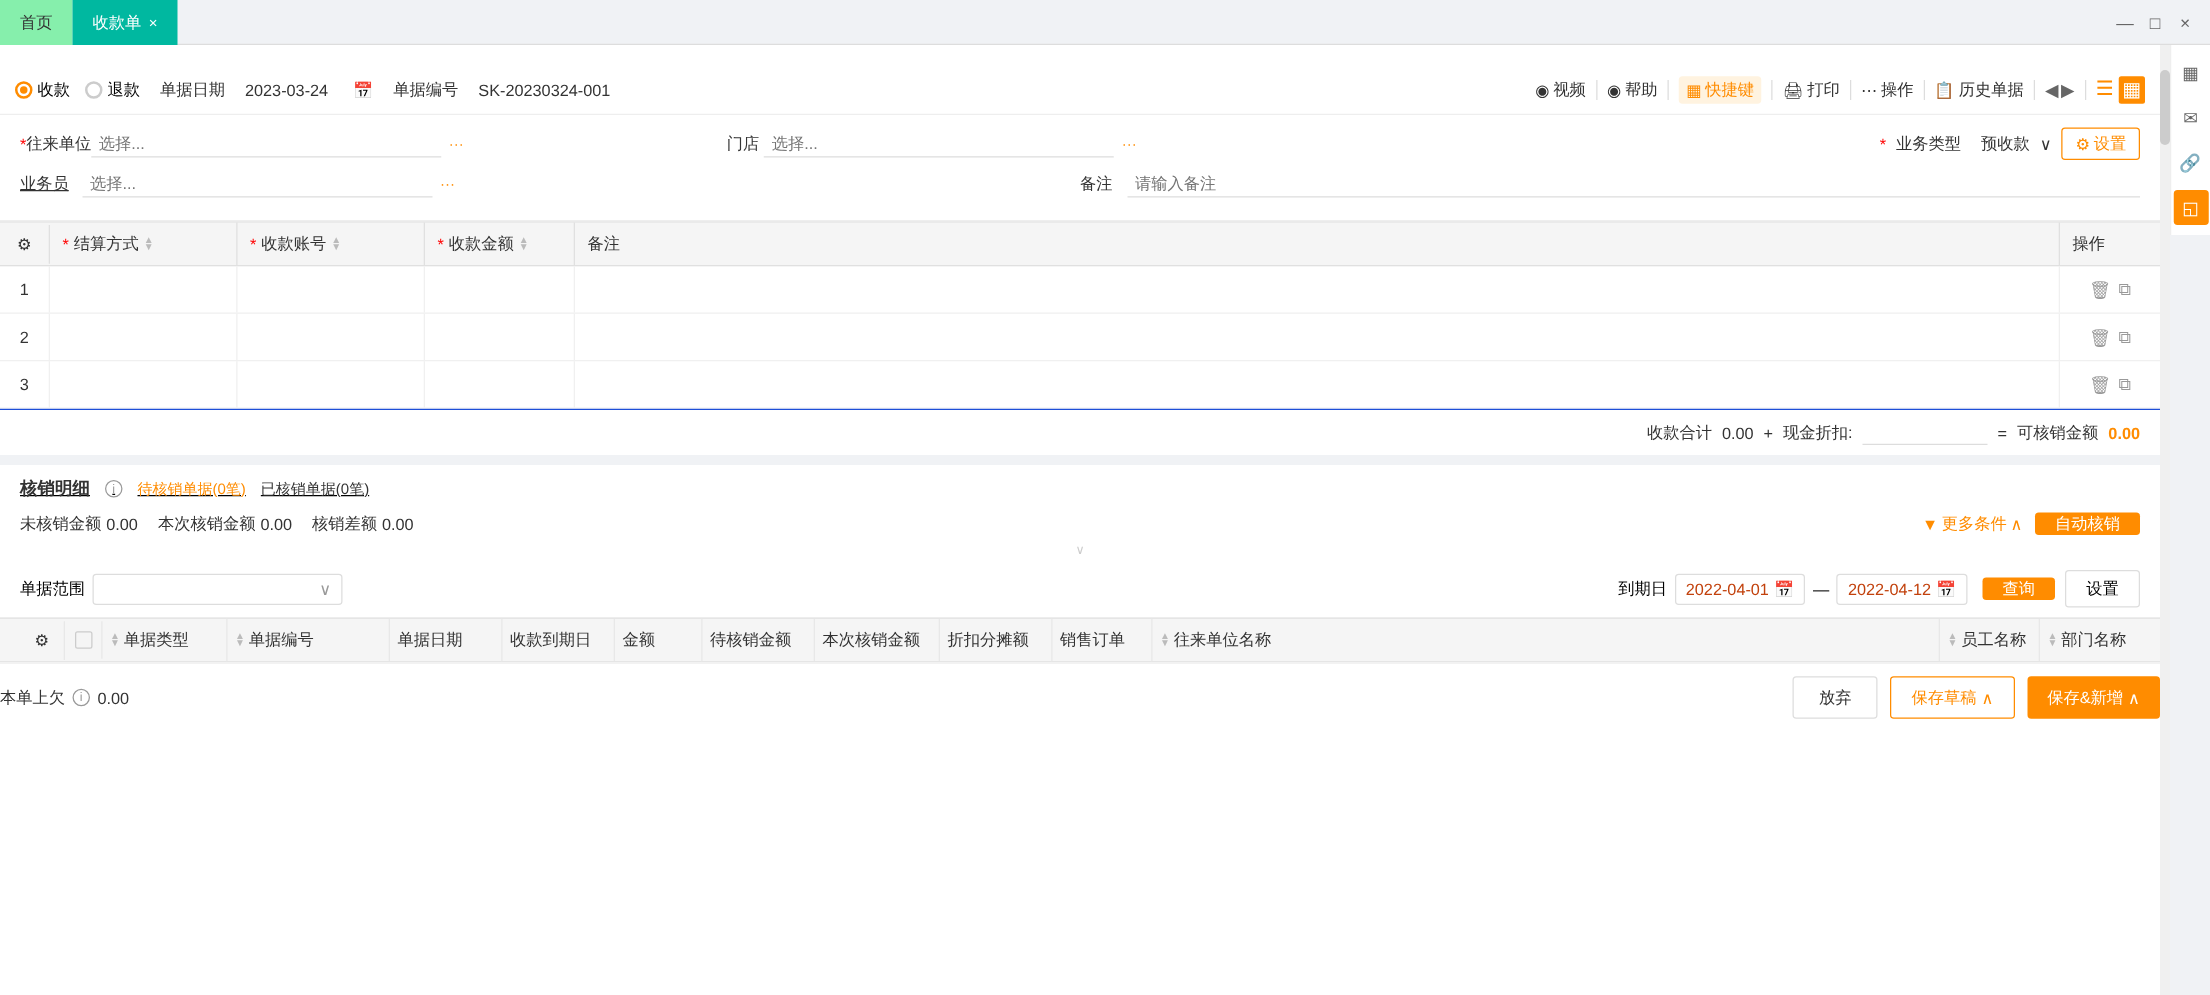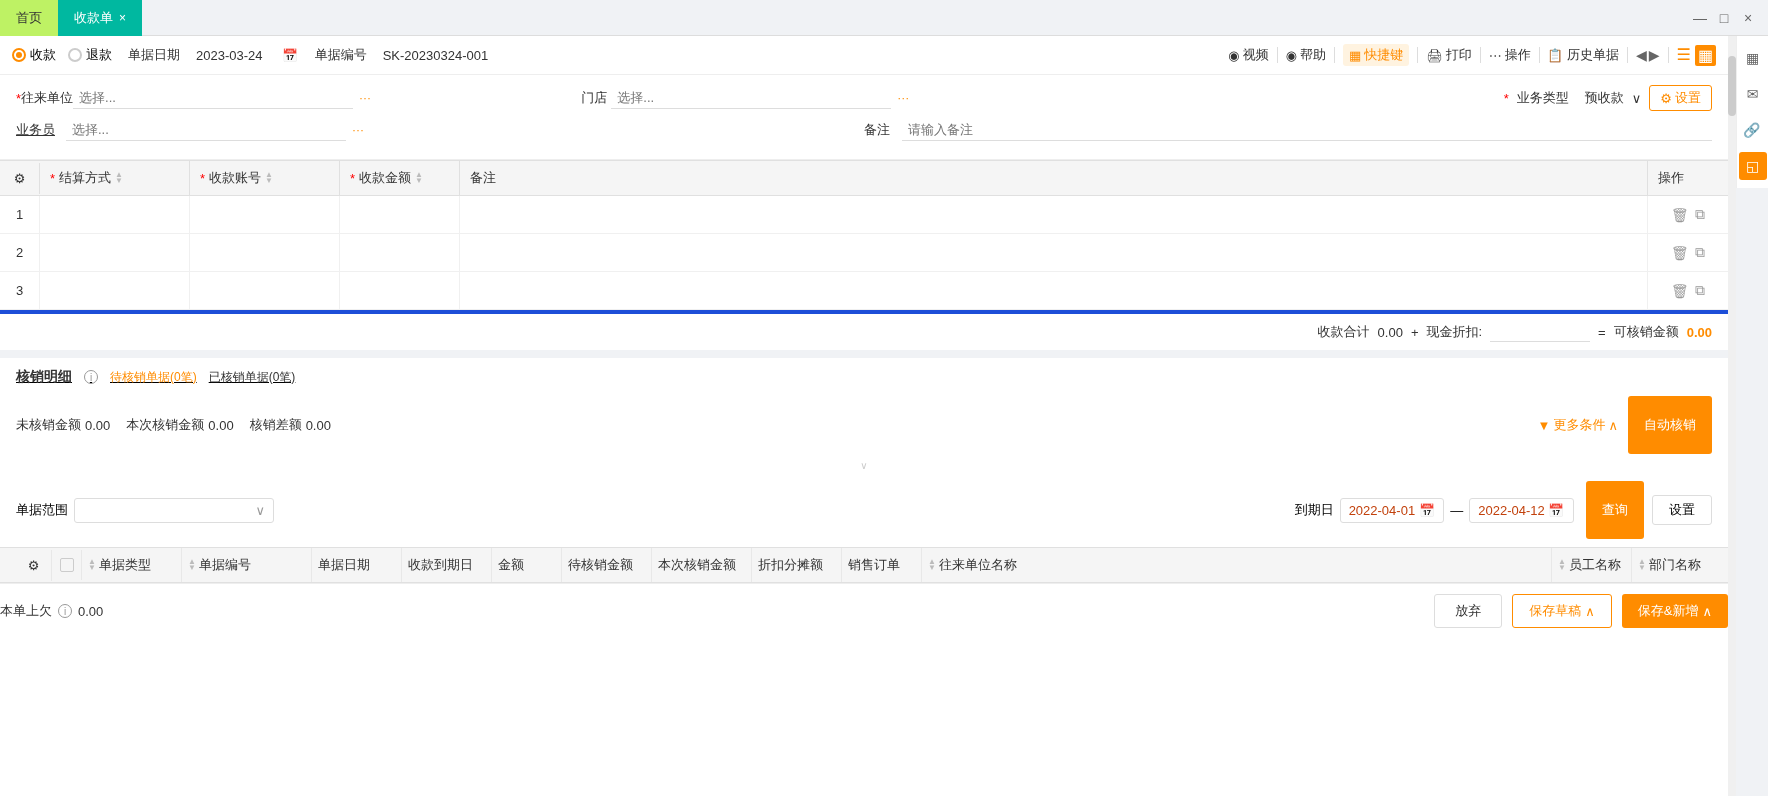--- a/index.html
+++ b/index.html
@@ -5,37 +5,37 @@
     * { box-sizing: border-box; margin: 0; padding: 0; font-family: 'Microsoft YaHei', Arial, sans-serif; font-size: 13px; }
     body { background: #f0f2f5; width: 1768px; height: 796px; overflow: hidden; }
 
     
     .tab-bar {
       display: flex; align-items: center; background: #f0f2f5; height: 36px;
       border-bottom: 1px solid #ddd; position: relative;
     }
     .tab-home {
       padding: 0 16px; height: 36px; display: flex; align-items: center;
-      background: #bef264; color: #333; cursor: pointer; font-size: 13px;
+      background: #86efac; color: #333; cursor: pointer; font-size: 13px;
     }
     .tab-active {
       padding: 0 16px; height: 36px; display: flex; align-items: center;
       background: #00b8a0; color: #fff; cursor: pointer; font-size: 13px; gap: 6px;
     }
     .tab-close { font-size: 12px; cursor: pointer; }
     .window-controls { margin-left: auto; display: flex; align-items: center; gap: 8px; padding-right: 12px; }
     .win-btn { width: 16px; height: 16px; display: flex; align-items: center; justify-content: center; cursor: pointer; color: #666; font-size: 14px; }
 
     
     .main-content { background: #fff; margin: 0; height: calc(796px - 36px); display: flex; flex-direction: column; overflow: hidden; }
 
     
     .top-toolbar {
       display: flex; align-items: center; padding: 8px 12px; border-bottom: 1px solid #eee;
-      background: #fff; gap: 16px; flex-shrink: 0;
+      background: #fff; gap: 16px; flex-shrink: 0; margin-top: 17px;
     }
     .radio-group { display: flex; align-items: center; gap: 12px; }
     .radio-item { display: flex; align-items: center; gap: 4px; cursor: pointer; }
     .radio-dot { width: 14px; height: 14px; border-radius: 50%; border: 2px solid #ccc; display: flex; align-items: center; justify-content: center; }
     .radio-dot.active { border-color: #ff8c00; }
     .radio-dot.active::after { content: ''; width: 6px; height: 6px; border-radius: 50%; background: #ff8c00; }
     .toolbar-label { color: #333; }
     .toolbar-value { color: #333; font-weight: normal; }
     .date-icon { color: #ff8c00; cursor: pointer; margin-left: 4px; }
     .toolbar-right { margin-left: auto; display: flex; align-items: center; gap: 8px; }
@@ -81,21 +81,21 @@
     .td-jiesuan { flex: 0 0 150px; }
     .td-shoukuan { flex: 0 0 150px; }
     .td-amount { flex: 0 0 120px; }
     .td-remark { flex: 1; }
     .td-op { width: 80px; border-right: none; display: flex; gap: 6px; align-items: center; justify-content: center; }
     .op-icon { cursor: pointer; color: #999; font-size: 14px; }
 
     
     .summary-row {
       display: flex; align-items: center; justify-content: flex-end;
-      padding: 8px 16px; border-top: 4px solid #1d4ed8; gap: 8px; background: #fff;
+      padding: 8px 16px; border-top: 1px solid #1d4ed8; gap: 8px; background: #fff;
       flex-shrink: 0;
     }
     .summary-label { color: #333; }
     .summary-value { color: #333; }
     .summary-orange { color: #ff8c00; font-weight: bold; }
     .summary-input { border: none; border-bottom: 1px solid #ddd; width: 100px; padding: 2px 4px; outline: none; }
 
     
     .section-divider { height: 8px; background: #f0f2f5; flex-shrink: 0; }
 
@@ -116,21 +116,21 @@
       border: 1px solid #ddd; border-radius: 3px; padding: 4px 8px;
       display: flex; align-items: center; gap: 4px; cursor: pointer; min-width: 200px;
     }
     .filter-select .arrow { color: #999; }
     .filter-date { display: flex; align-items: center; gap: 6px; }
     .date-input { border: 1px solid #ddd; border-radius: 3px; padding: 4px 8px; display: flex; align-items: center; gap: 4px; }
     .date-text { color: #c2410c; }
     .cal-icon { color: #999; cursor: pointer; }
     .filter-right { display: flex; align-items: center; gap: 8px; margin-left: auto; }
     .more-conditions { color: #ff8c00; cursor: pointer; font-size: 12px; display: flex; align-items: center; gap: 3px; }
-    .query-btn { background: #ff8c00; color: #fff; border: none; padding: 20px 16px; border-radius: 3px; cursor: pointer; }
+    .query-btn { background: #ff8c00; color: #fff; border: none; padding: 0 16px; border-radius: 3px; cursor: pointer; }
     .settings-btn2 { border: 1px solid #ddd; background: #fff; padding: 5px 16px; border-radius: 3px; cursor: pointer; }
 
     
     .data-table-header {
       display: flex; align-items: center; background: #f5f5f5;
       border-top: 1px solid #e0e0e0; border-bottom: 1px solid #e0e0e0; padding: 0 16px;
     }
     .dth-cell { padding: 8px 6px; color: #333; font-weight: normal; display: flex; align-items: center; gap: 3px; border-right: 1px solid #e8e8e8; }
     .dth-check { width: 30px; justify-content: center; }
     .dth-settings { width: 36px; justify-content: center; }

